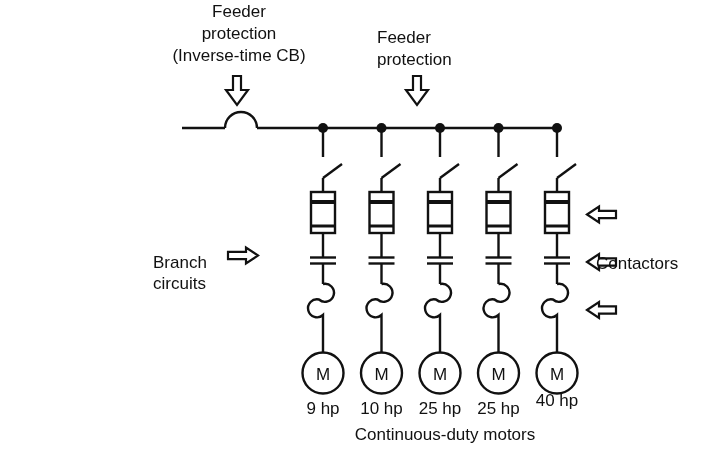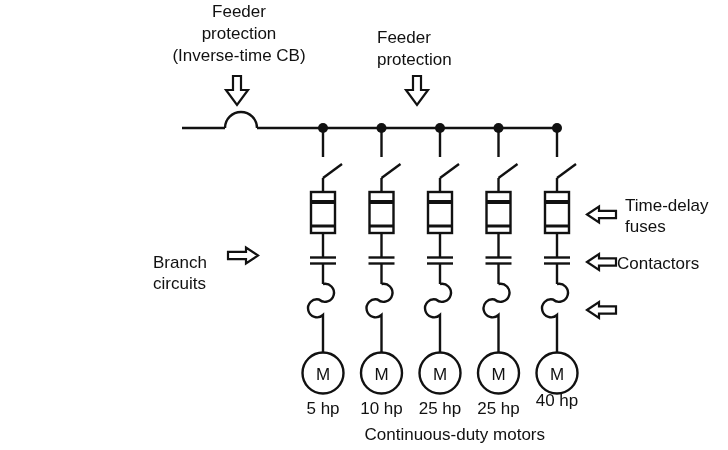--- a/index.html
+++ b/index.html
@@ -133,31 +133,27 @@
   <div class="lbl" style="left:377px;top:27px;line-height:22px;">
     <div>Feeder</div>
     <div>protection</div>
   </div>
 
   <div class="lbl" style="left:153px;top:231px;margin-top:21px;">
     <div>Branch</div>
     <div>circuits</div>
   </div>
 
-  <div class="lbl" style="left:625px;top:195px;">
-    <div>Time-delay</div>
-    <div>fuses</div>
-  </div>
 
-  <div class="lbl" style="left:617px;top:253px;">
+  <div class="lbl" style="left:596px;top:253px;">
     <div>Contactors</div>
   </div>
 
 
-  <div class="lbl center" style="left:291px;top:398px;width:64px;">5 hp</div>
+  <div class="lbl center" style="left:291px;top:398px;width:64px;">9 hp</div>
   <div class="lbl center" style="left:349.5px;top:398px;width:64px;text-align:center;">10 hp</div>
   <div class="lbl center" style="left:408px;top:398px;width:64px;">25 hp</div>
   <div class="lbl center" style="left:466.5px;top:398px;width:64px;">25 hp</div>
   <div class="lbl center" style="left:525px;top:390px;width:64px;">40 hp</div>
 
-  <div class="lbl center" style="left:345px;top:424px;width:200px;text-align:right;">Continuous-duty motors</div>
+  <div class="lbl center" style="left:345px;top:424px;width:200px;">Continuous-duty motors</div>
 
 </div>
 
 </body></html>

